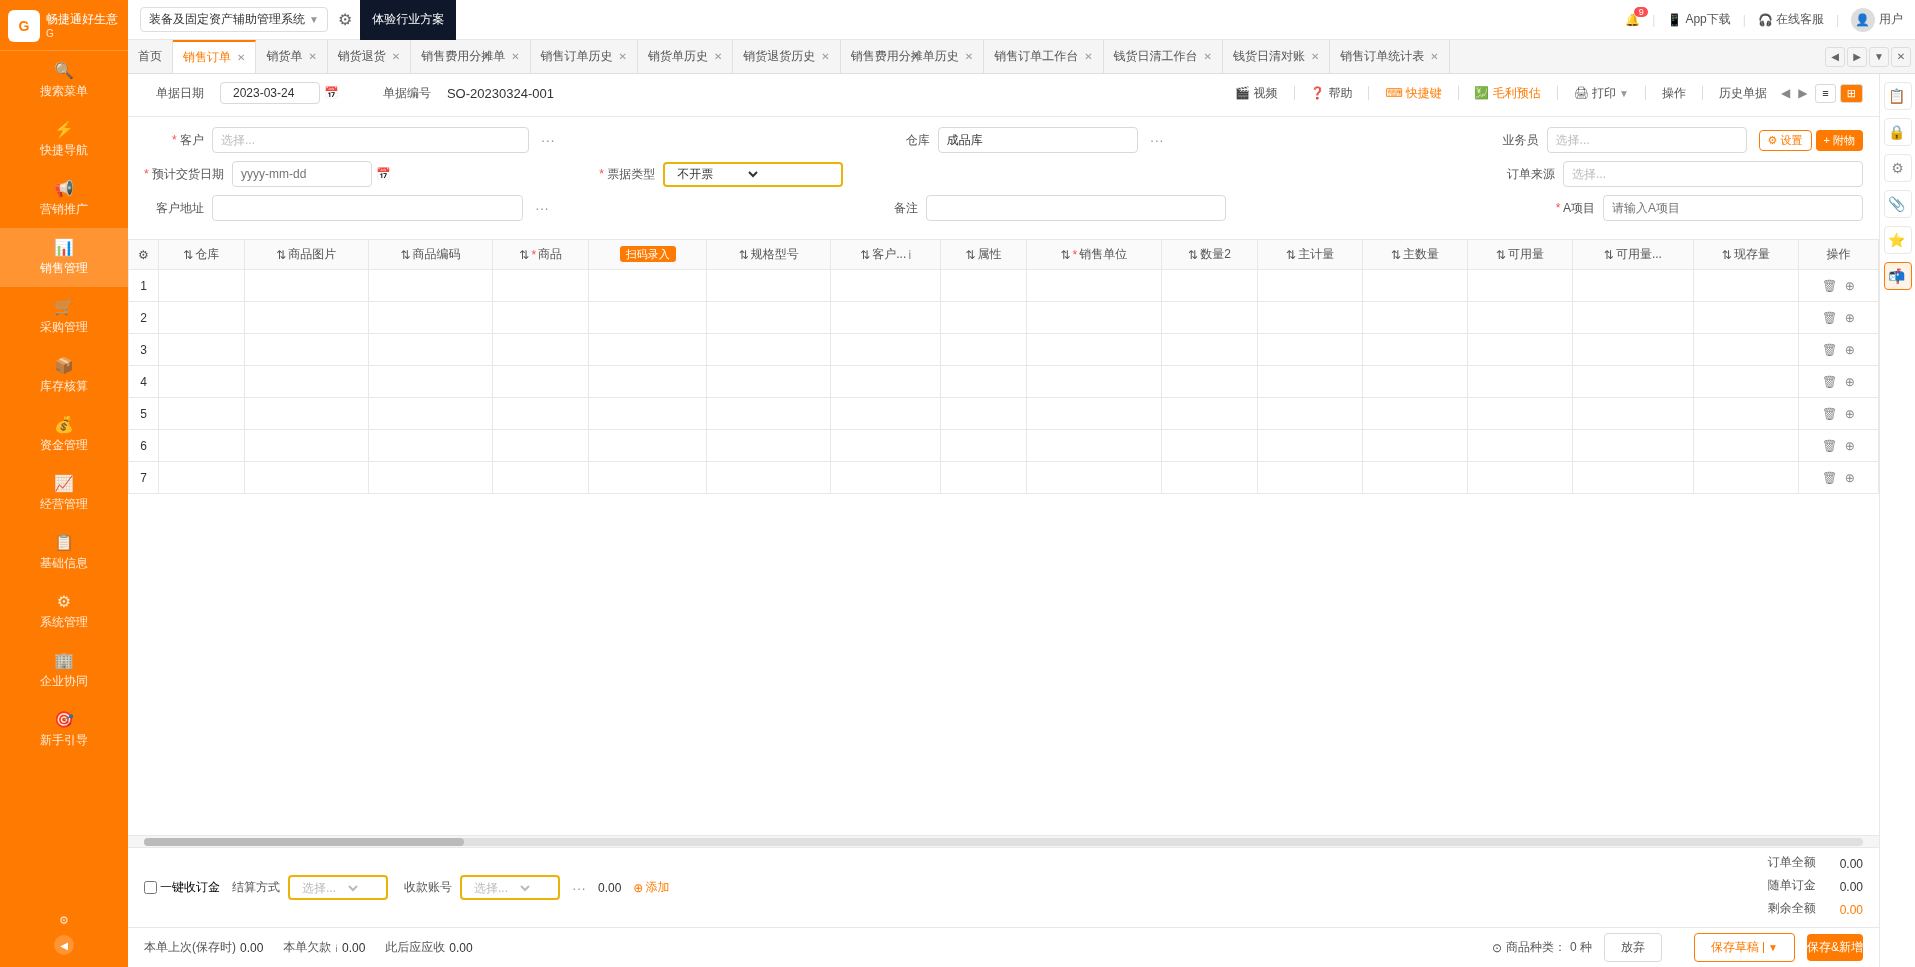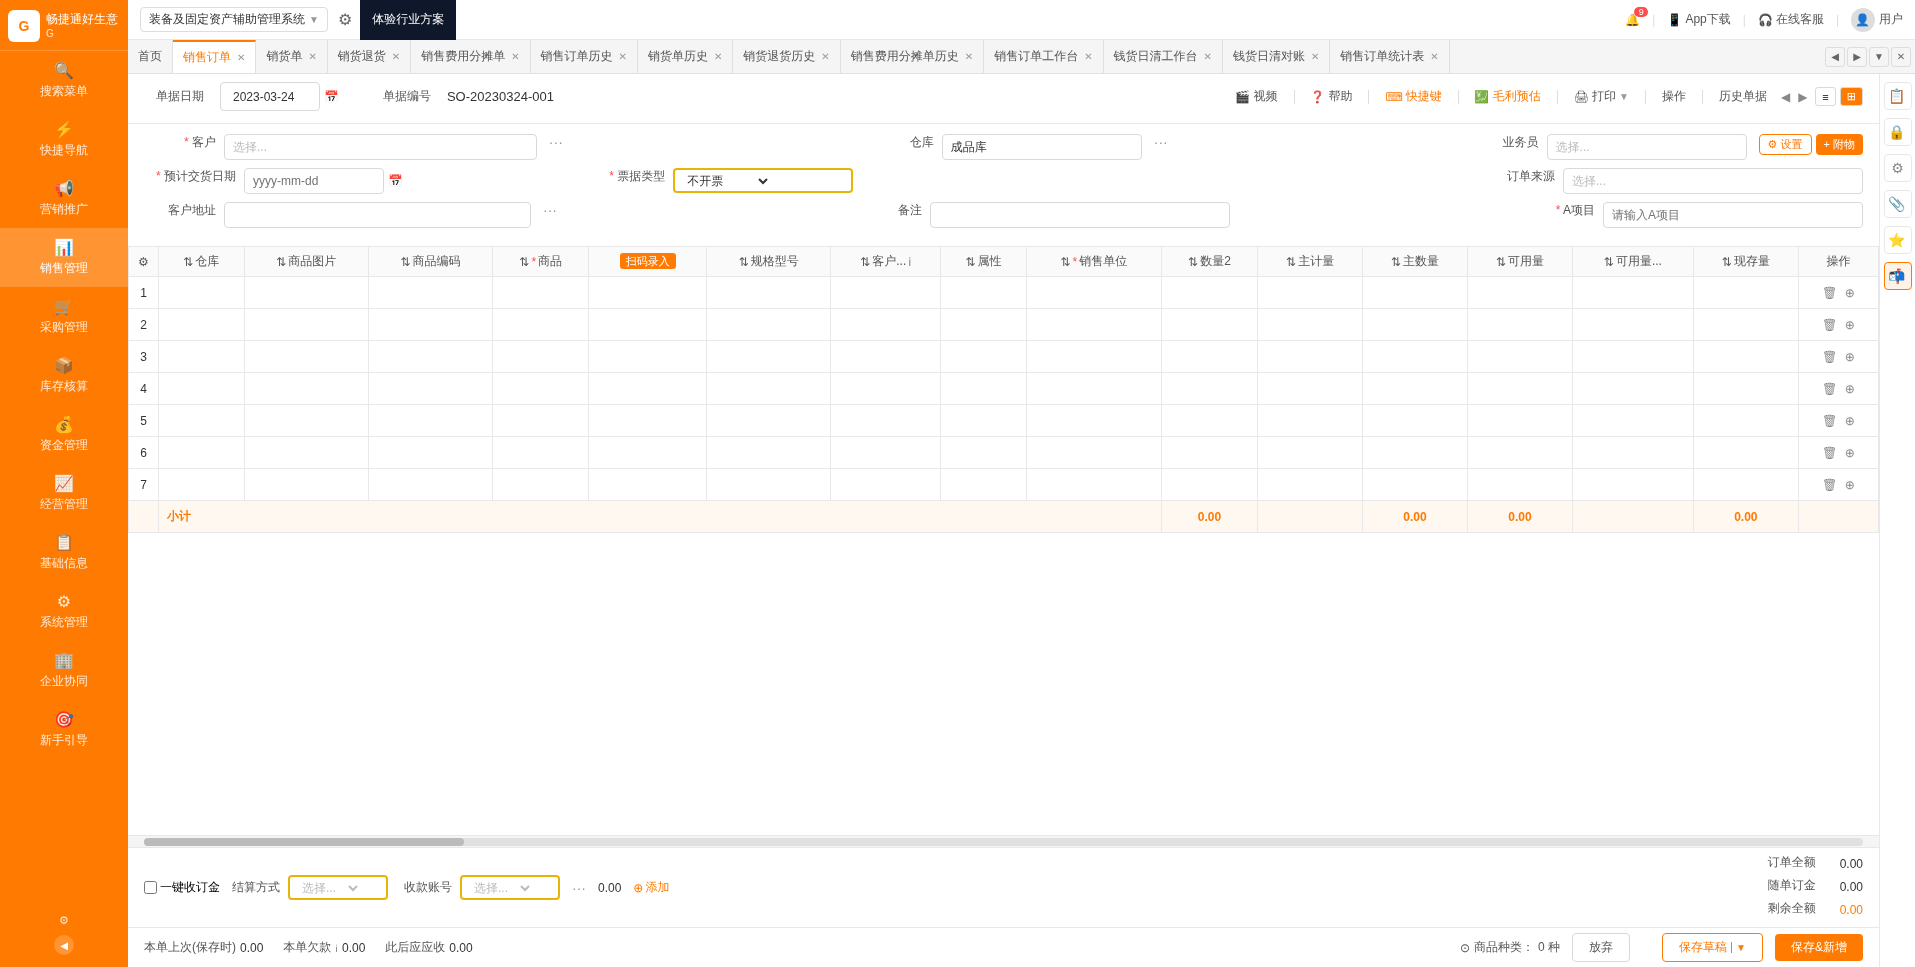--- a/index.html
+++ b/index.html
@@ -48,21 +48,21 @@
     .page-main { flex: 1; background: #fff; display: flex; flex-direction: column; overflow: hidden; }
 
     
     .form-header { padding: 8px 16px; background: #fff; border-bottom: 1px solid #e8e8e8; flex-shrink: 0; }
     .form-header-row { display: flex; align-items: center; gap: 16px; margin-bottom: 4px; }
     .toolbar-btn { display: flex; align-items: center; gap: 3px; color: #555; font-size: 12px; cursor: pointer; padding: 2px 6px; }
     .toolbar-sep { width: 1px; height: 14px; background: #ddd; margin: 0 2px; }
 
     
     .form-body { padding: 10px 16px; flex-shrink: 0; }
-    .form-row { display: flex; align-items: flex-start; margin-bottom: 8px; gap: 8px; margin-left: 12px; }
+    .form-row { display: flex; align-items: center; margin-bottom: 8px; gap: 8px; }
     .form-label { color: #555; white-space: nowrap; min-width: 60px; text-align: right; }
     .form-label.required::before { content: '* '; color: #ff4d4f; }
     .form-input { border: 1px solid #d9d9d9; border-radius: 4px; padding: 3px 8px; color: #999; flex: 1; min-width: 0; height: 26px; display: flex; align-items: center; cursor: pointer; }
     .form-input.filled { color: #333; }
     .form-date { display: flex; align-items: center; gap: 4px; }
     .form-date input { border: 1px solid #d9d9d9; border-radius: 4px; padding: 3px 8px; color: #333; width: 110px; height: 26px; }
     .dots-btn { color: #999; cursor: pointer; font-size: 14px; margin-left: 4px; }
     .select-wrap { display: flex; align-items: center; border: 2px solid #eab308; border-radius: 4px; height: 25px; overflow: hidden; }
     .select-wrap select { border: none; outline: none; padding: 0 4px; height: 100%; color: #333; background: transparent; }
 
@@ -95,21 +95,21 @@
 
     
     .bottom-bar { height: 40px; background: #fff; border-top: 1px solid #e8e8e8; display: flex; align-items: center; padding: 0 16px; flex-shrink: 0; }
     .bottom-info { display: flex; align-items: center; gap: 20px; color: #555; font-size: 12px; }
     .bottom-info span { display: flex; align-items: center; gap: 4px; }
     .bottom-info .val { color: #333; }
     .bottom-right { margin-left: auto; display: flex; align-items: center; gap: 12px; }
     .bottom-product { color: #555; display: flex; align-items: center; gap: 4px; }
     .discard-btn { border: 1px solid #d9d9d9; background: #fff; border-radius: 4px; padding: 5px 16px; cursor: pointer; color: #555; font-size: 12px; }
     .save-draft-btn { border: 1px solid #ff7a00; background: #fff; border-radius: 4px; padding: 5px 16px; cursor: pointer; color: #ff7a00; font-size: 12px; display: flex; align-items: center; gap: 4px; }
-    .save-new-btn { background: #ff7a00; color: #fff; border: none; border-radius: 4px; padding: 5px 16px; cursor: pointer; font-size: 12px; }
+    .save-new-btn { background: #ff7a00; color: #fff; border: none; border-radius: 4px; padding: 5px 0; cursor: pointer; font-size: 12px; }
 
     
     .right-panel { width: 36px; background: #fff; border-left: 1px solid #e8e8e8; display: flex; flex-direction: column; align-items: center; padding-top: 8px; gap: 8px; flex-shrink: 0; }
     .right-panel .rp-btn { width: 28px; height: 28px; border: 1px solid #e8e8e8; border-radius: 4px; display: flex; align-items: center; justify-content: center; cursor: pointer; color: #888; font-size: 14px; }
     .order-summary-row { display: flex; justify-content: space-between; gap: 24px; margin-bottom: 4px; color: #555; font-size: 12px; align-items: flex-end; }
     .order-summary-row .sum-val { color: #333; }
     .order-summary-row .sum-val.orange { color: #ff7a00; }
   </style>
 </head>
 <body>
@@ -270,21 +270,21 @@
     </div>
   </div>
 
   <div class="content">
     <div class="page-main">
 
       <div class="form-header">
         <div class="form-header-row">
           <span class="form-label">单据日期</span>
           <div class="form-date">
-            <input type="text" value="2023-03-24" style="border: 1px solid rgb(217, 217, 217); border-radius: 4px; padding: 3px 12px; height: 29px; width: 100px;">
+            <input type="text" value="2023-03-24" style="border: 1px solid rgb(217, 217, 217); border-radius: 4px; padding: 3px 12px; height: 22px; width: 100px;">
             <span style="color:#888;cursor:pointer;">📅</span>
           </div>
           <span class="form-label" style="margin-left:16px;">单据编号</span>
           <span style="color:#333;font-size:13px;font-weight:500;">SO-20230324-001</span>
           <div style="margin-left:auto;display:flex;align-items:center;gap:8px;">
             <span class="toolbar-btn">
               <span>🎬</span>
               <span>视频</span>
             </span>
             <span class="toolbar-sep"></span>
@@ -590,31 +590,20 @@
                 <td></td>
               <td></td>
                 <td></td>
                 <td></td>
               <td>
                 <span style="cursor:pointer;color:#888;margin-right:4px;">🗑</span>
                 <span style="cursor:pointer;color:#888;">⊕</span>
               </td>
             </tr>
 
-            <tr class="subtotal-row">
-              <td></td>
-              <td colspan="9" style="text-align:left;padding-left:8px;color:#ff7a00;font-weight:bold;">小计</td>
-              <td style="color:#ff7a00;font-weight:bold;">0.00</td>
-              <td></td>
-              <td style="color:#ff7a00;font-weight:bold;">0.00</td>
-              <td style="color:#ff7a00;font-weight:bold;">0.00</td>
-              <td></td>
-              <td style="color:#ff7a00;font-weight:bold;">0.00</td>
-              <td></td>
-            </tr>
           </tbody>
         </table>
       </div>
 
       <div class="scrollbar-row">
         <div class="scrollbar-track">
           <div class="scrollbar-thumb"></div>
         </div>
       </div>
 

